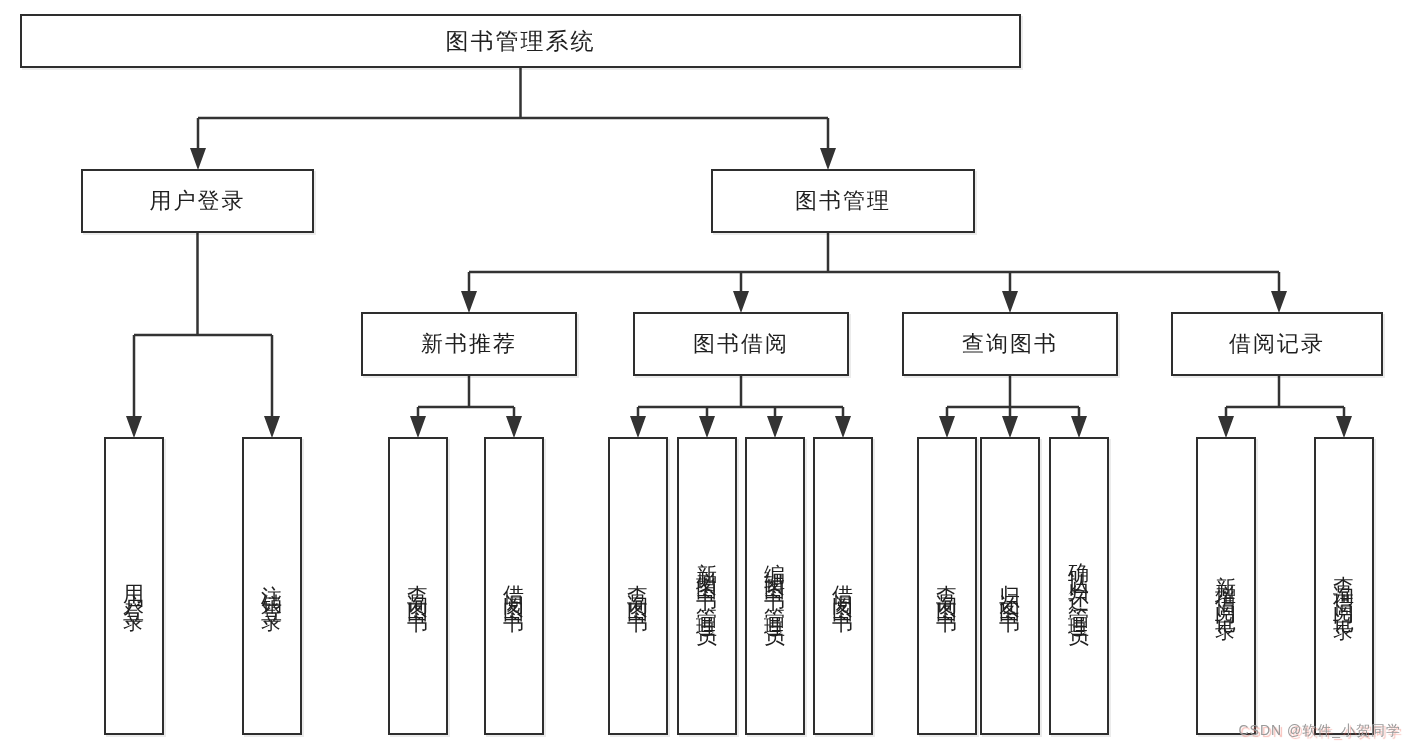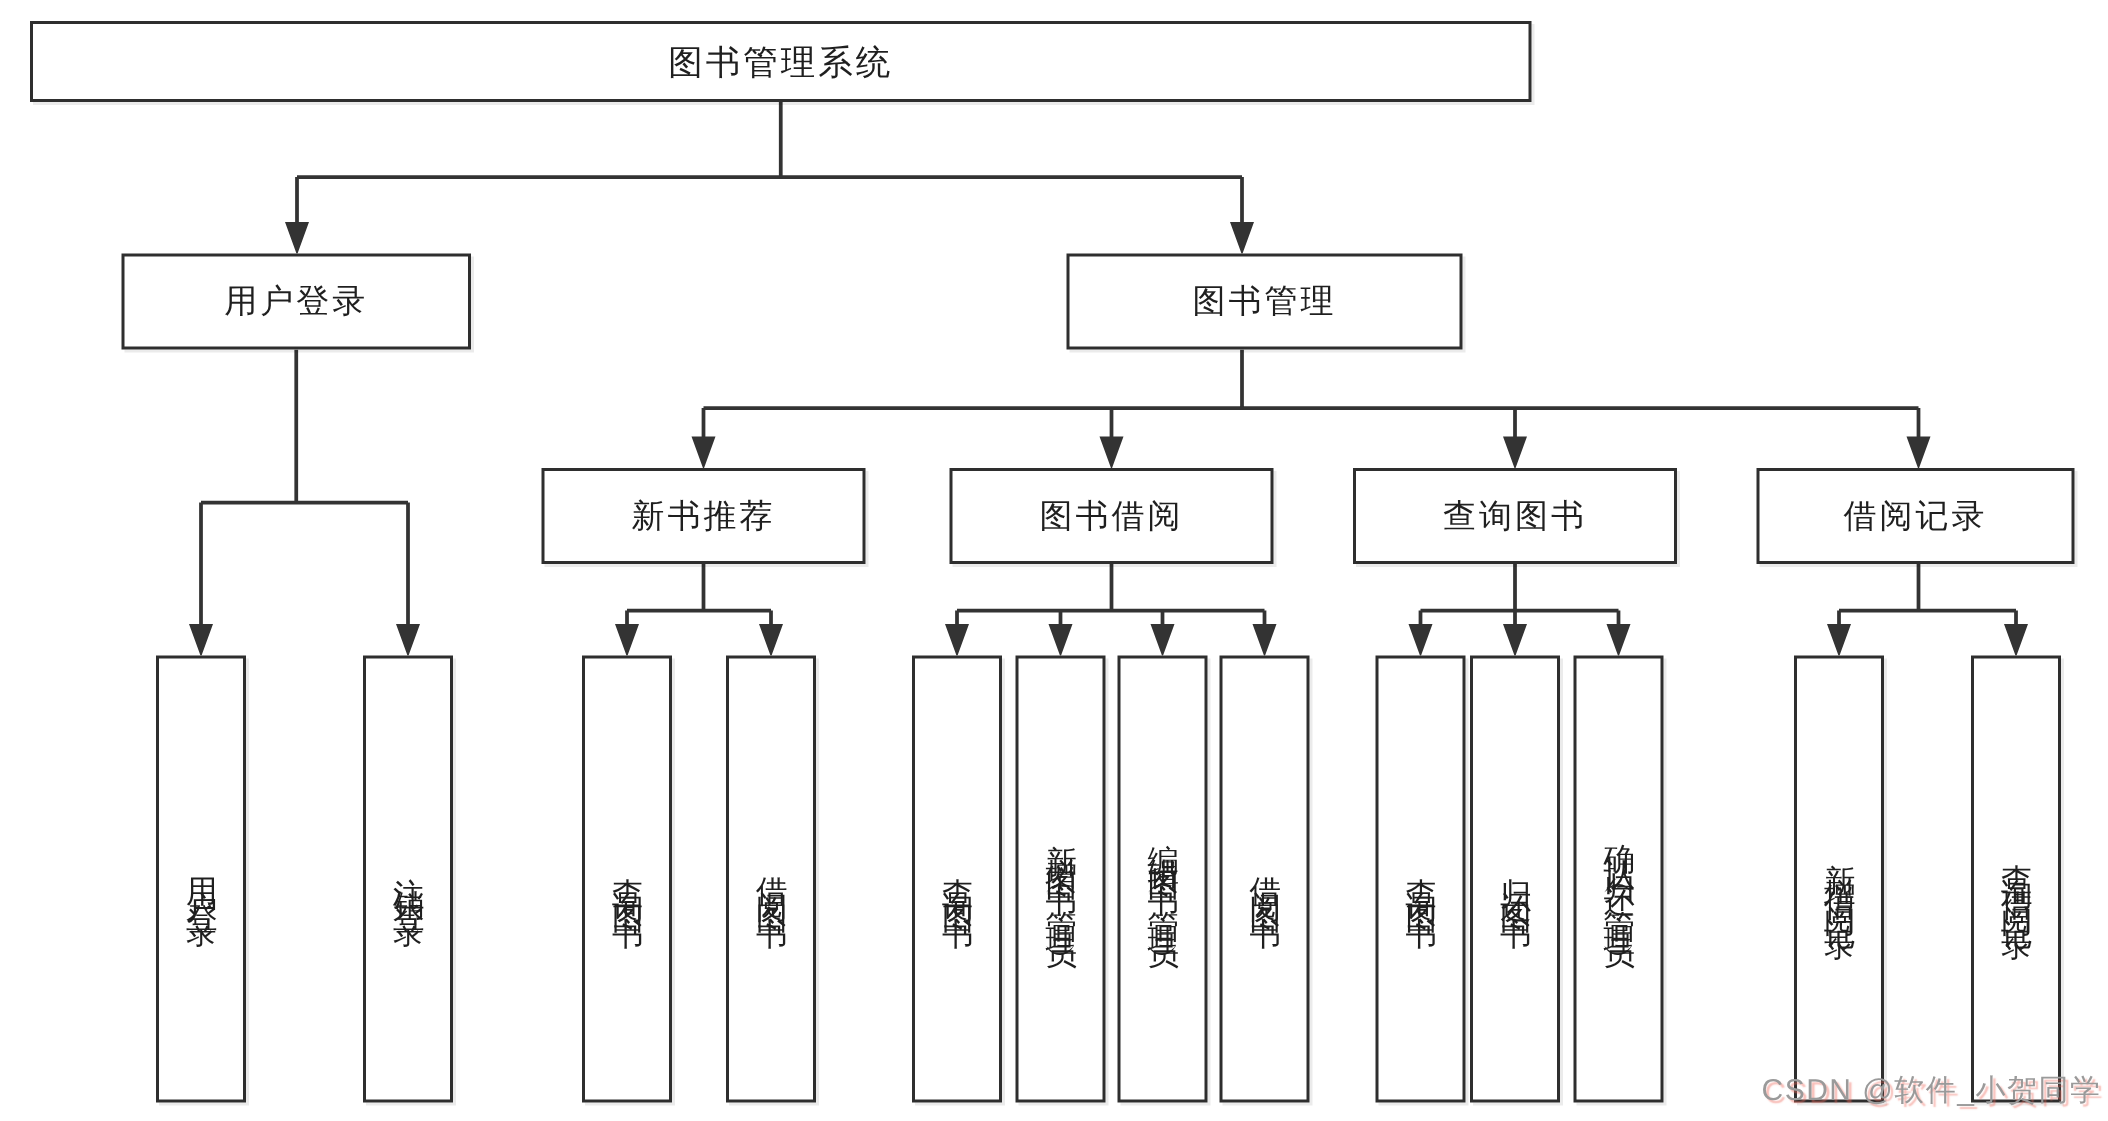--- a/index.html
+++ b/index.html
@@ -72,21 +72,21 @@
     font-size:21px;
     letter-spacing:9px;
     line-height:1;
     color:var(--text);
     white-space:nowrap;
   }
   .watermark{
     position:absolute;
     right:4px;
     bottom:7px;
-    font-size:20px;
+    font-size:14px;
     color:var(--watermark-gray);
     letter-spacing:1px;
     text-shadow:2px 2px 1px rgba(239,106,94,0.45);
     white-space:nowrap;
   }
 </style>
 </head>
 <body>
 
 <div class="stage">

